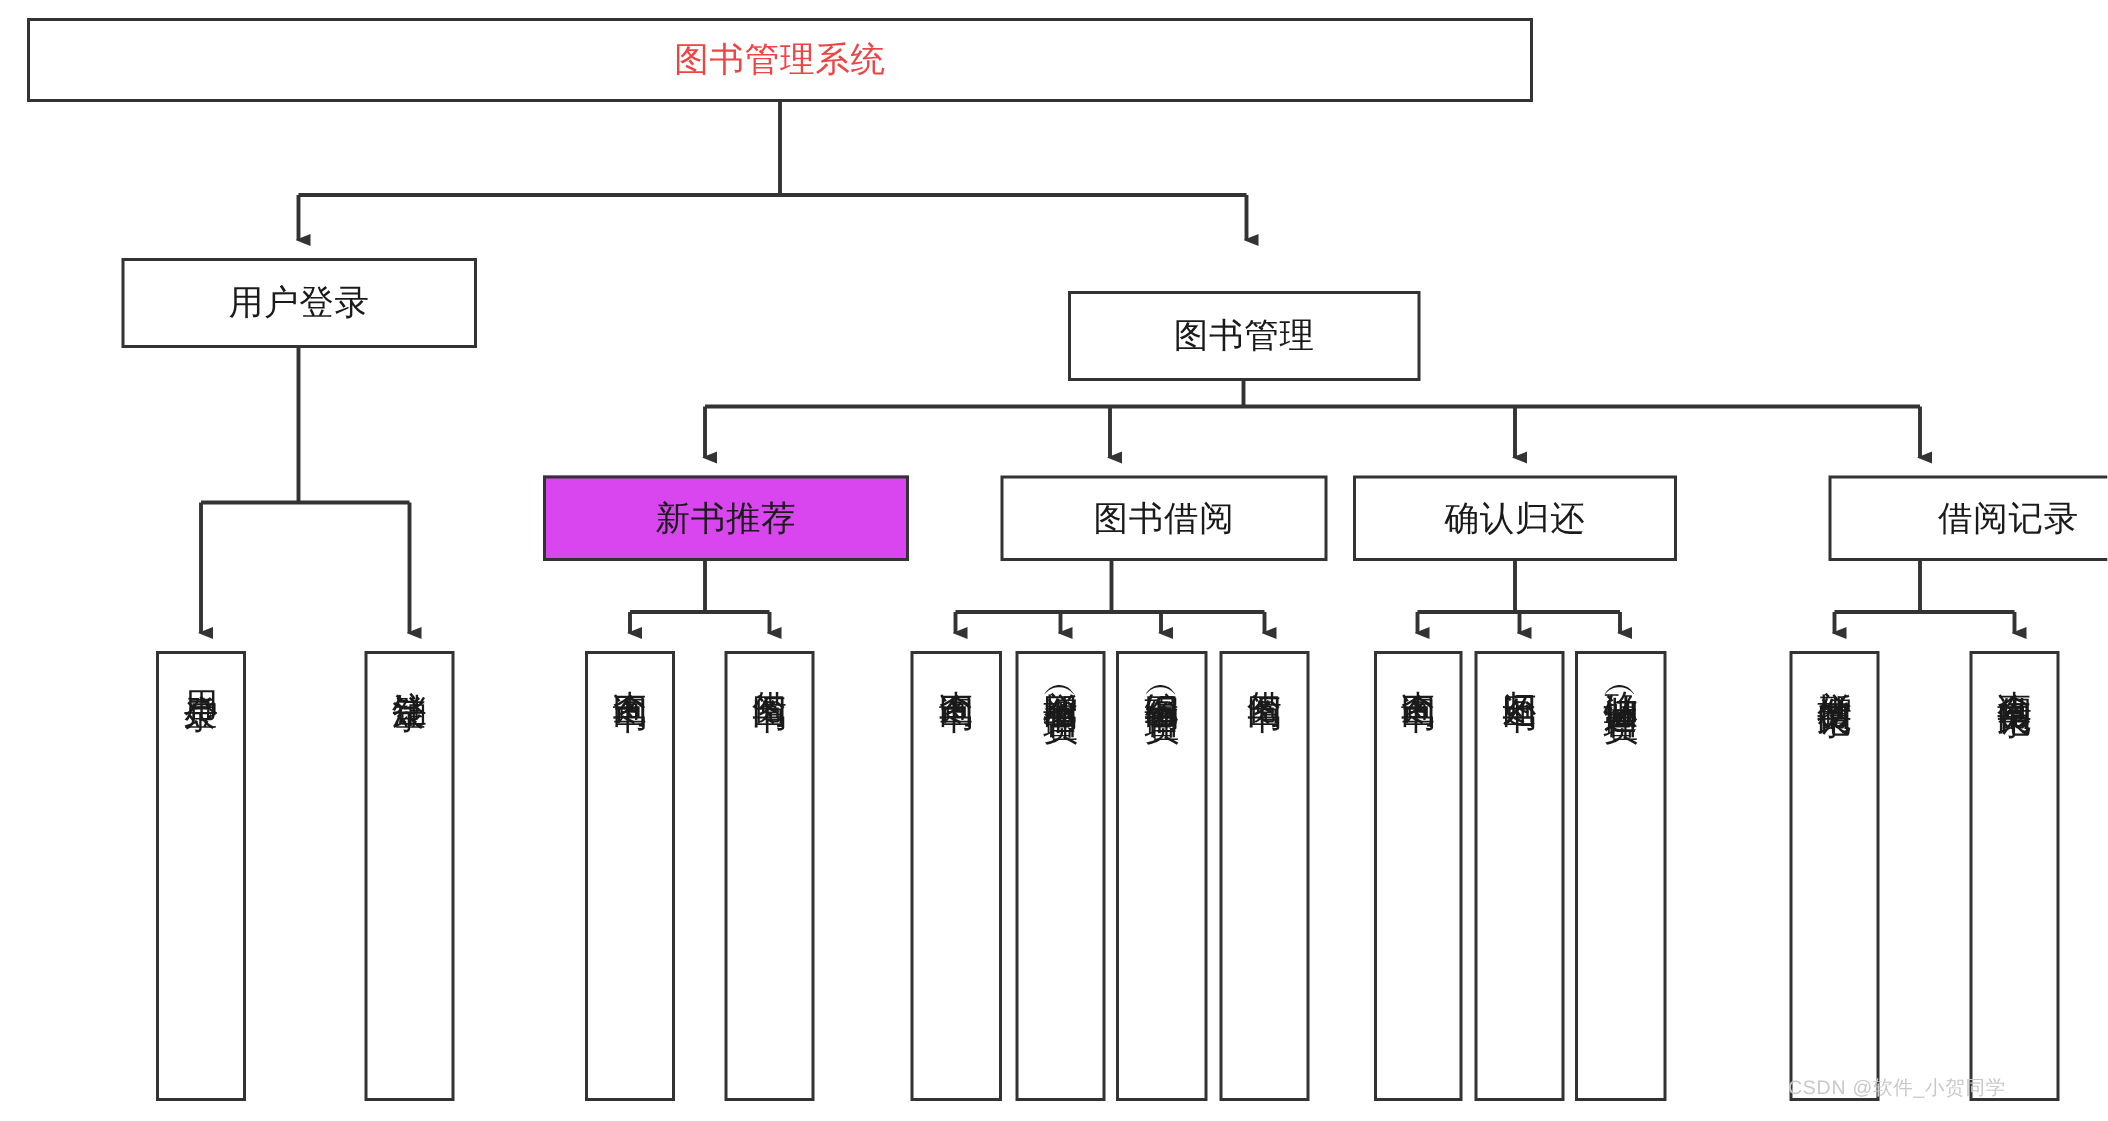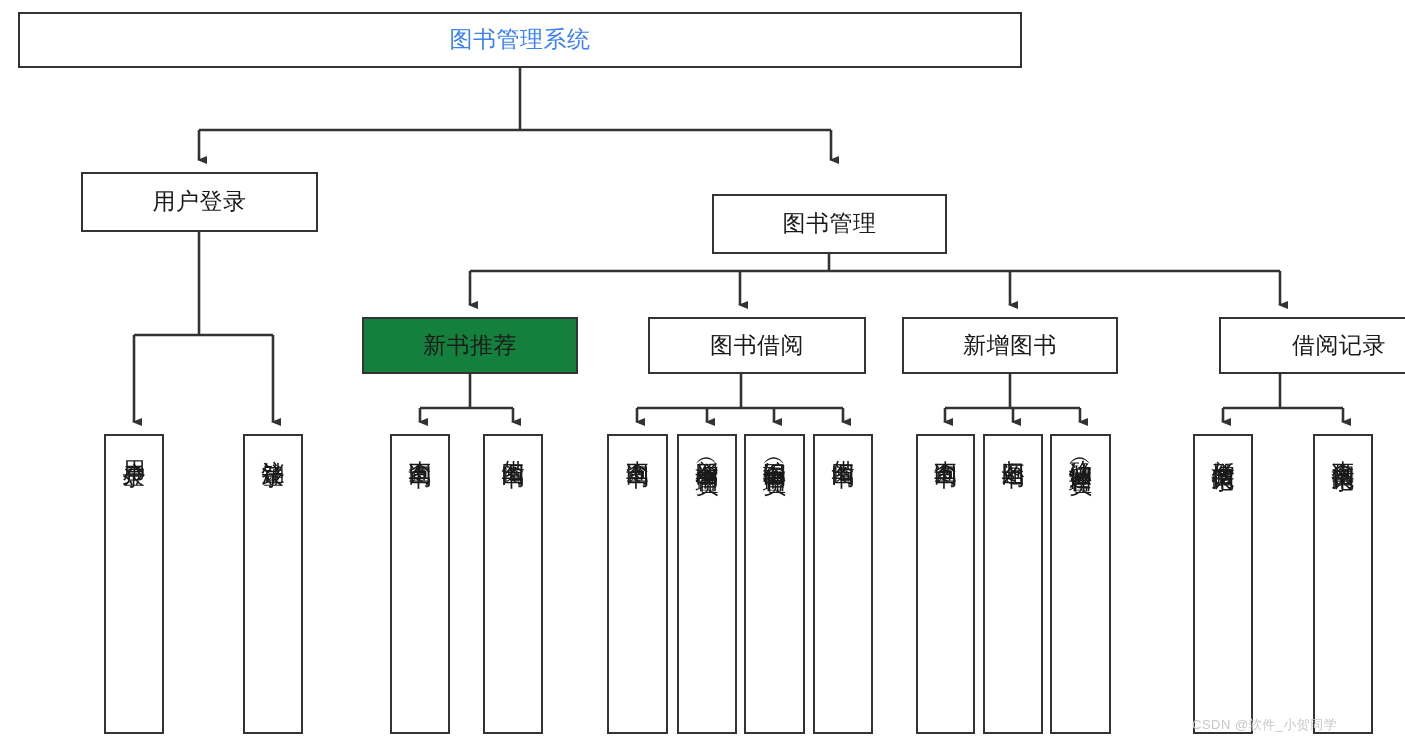--- a/index.html
+++ b/index.html
@@ -112,39 +112,39 @@
       <path d="M1013,408 L1013,422" marker-end="url(#arrow)"></path>
       <path d="M1080,408 L1080,422" marker-end="url(#arrow)"></path>
 
       <path d="M1280,374 L1280,408"></path>
       <path d="M1223,408 L1343,408"></path>
       <path d="M1223,408 L1223,422" marker-end="url(#arrow)"></path>
       <path d="M1343,408 L1343,422" marker-end="url(#arrow)"></path>
     </g>
   </svg>
 
-  <div class="node horiz" id="n-root" style="left: 18px; top: 12px; width: 1004px; height: 56px; border-color: rgb(51, 51, 51); color: #3b82f6; background: rgb(255, 255, 255);">
+  <div class="node horiz" id="n-root" style="left: 18px; top: 12px; width: 1004px; height: 56px; border-color: rgb(51, 51, 51); color: #ef4444; background: rgb(255, 255, 255);">
     <span class="node-label">图书管理系统</span>
   </div>
 
   <div class="node horiz" id="n-l2-0" style="left: 81px; top: 172px; width: 237px; height: 60px; border-color: rgb(51, 51, 51); color: rgb(26, 26, 26); background: rgb(255, 255, 255);">
     <span class="node-label">用户登录</span>
   </div>
   <div class="node horiz" id="n-l2-1" style="left: 712px; top: 172px; width: 235px; height: 60px; border-color: rgb(51, 51, 51); color: rgb(26, 26, 26); background: rgb(255, 255, 255); margin-top: 22px;">
     <span class="node-label">图书管理</span>
   </div>
 
-  <div class="node horiz" id="n-l3-0" style="left: 362px; top: 317px; width: 216px; height: 57px; border-color: rgb(51, 51, 51); color: rgb(26, 26, 26); background: #15803d;">
+  <div class="node horiz" id="n-l3-0" style="left: 362px; top: 317px; width: 244px; height: 57px; border-color: rgb(51, 51, 51); color: rgb(26, 26, 26); background: #d946ef;">
     <span class="node-label">新书推荐</span>
   </div>
-  <div class="node horiz" id="n-l3-1" style="left: 648px; top: 317px; width: 218px; height: 57px; border-color: rgb(51, 51, 51); color: rgb(26, 26, 26); background: rgb(255, 255, 255);">
+  <div class="node horiz" id="n-l3-1" style="left: 667px; top: 317px; width: 218px; height: 57px; border-color: rgb(51, 51, 51); color: rgb(26, 26, 26); background: rgb(255, 255, 255);">
     <span class="node-label">图书借阅</span>
   </div>
   <div class="node horiz" id="n-l3-2" style="left: 902px; top: 317px; width: 216px; height: 57px; border-color: rgb(51, 51, 51); color: rgb(26, 26, 26); background: rgb(255, 255, 255);">
-    <span class="node-label">新增图书</span>
+    <span class="node-label">确认归还</span>
   </div>
   <div class="node horiz" id="n-l3-3" style="left: 1171px; top: 317px; width: 240px; height: 57px; border-color: rgb(51, 51, 51); color: rgb(26, 26, 26); background: rgb(255, 255, 255); margin-left: 48px;">
     <span class="node-label">借阅记录</span>
   </div>
 
   <div class="node vert" id="n-lf-0" style="left: 104px; top: 434px; width: 60px; height: 300px; border-color: rgb(51, 51, 51); color: rgb(26, 26, 26); background: rgb(255, 255, 255);">
     <span class="node-label">用户登录</span>
   </div>
   <div class="node vert" id="n-lf-1" style="left: 243px; top: 434px; width: 60px; height: 300px; border-color: rgb(51, 51, 51); color: rgb(26, 26, 26); background: rgb(255, 255, 255);">
     <span class="node-label">注销登录</span>

